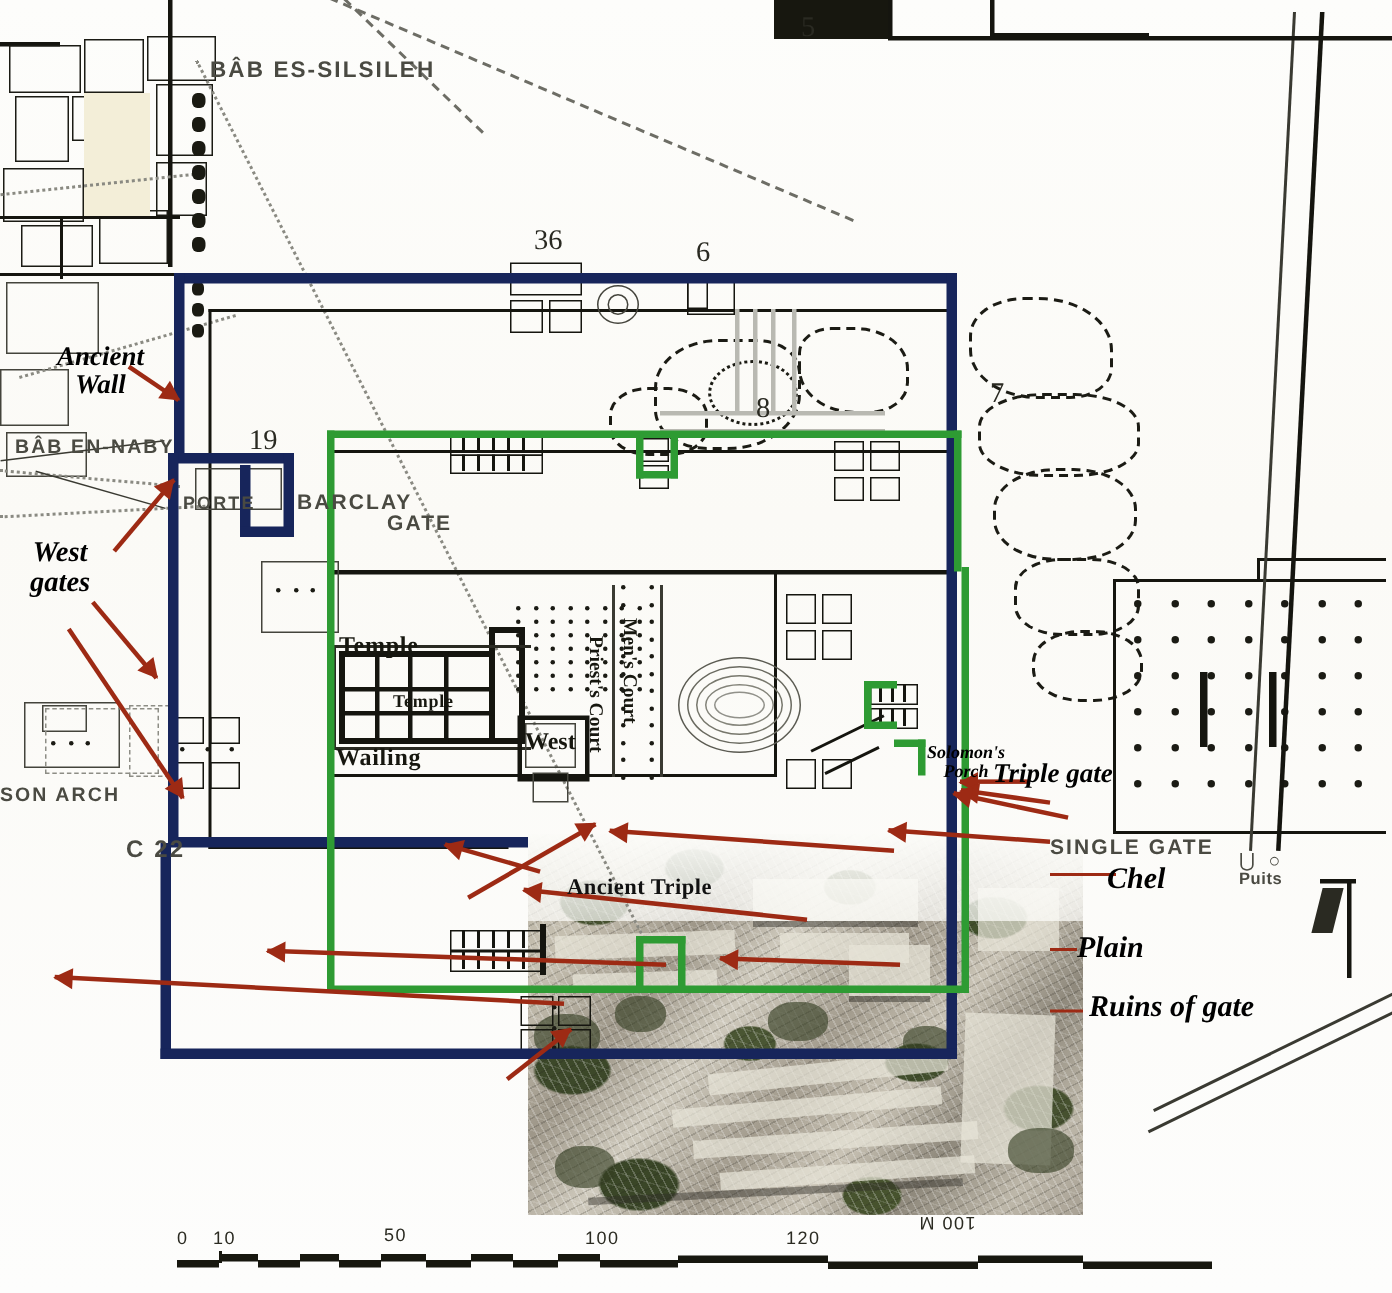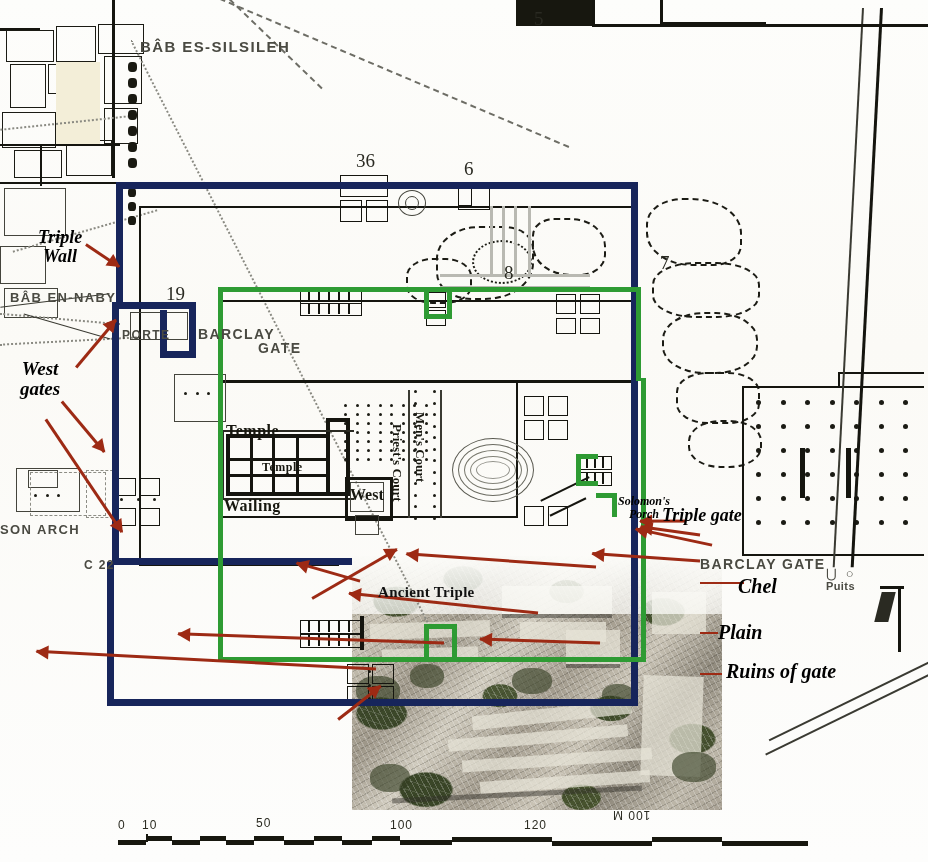--- a/index.html
+++ b/index.html
@@ -590,21 +590,21 @@
     <div class="arrow" style="left:600px;top:642px;width:120px;transform:rotate(182deg);"></div>
     <div class="arrow" style="left:444px;top:642px;width:266px;transform:rotate(182deg);"></div>
     <div class="arrow" style="left:376px;top:668px;width:340px;transform:rotate(183deg);"></div>
     <div class="arrow" style="left:360px;top:580px;width:66px;transform:rotate(196deg);"></div>
     <div class="leader" style="left:700px;top:582px;width:44px;"></div>
     <div class="leader" style="left:700px;top:632px;width:18px;"></div>
     <div class="leader" style="left:700px;top:673px;width:22px;"></div>
   </div>
 
   <div class="lbl ctr" style="left:38px;top:228px;font-size:18px;">
-    <span>Triple</span><br>
+    <span>Ancient</span><br>
     <span>Wall</span>
   </div>
 
   <div class="lbl ctr" style="left:20px;top:359px;font-size:19px;">
     <span>West</span><br>
     <span>gates</span>
   </div>
 
 
   <div class="lbl ctr" style="left:618px;top:495px;font-size:12px;">
@@ -628,32 +628,32 @@
   <div class="lbl-plan" style="left:224px;top:497px;font-size:16px;letter-spacing:.5px;">Wailing</div>
   <div class="lbl-plan" style="left:350px;top:486px;font-size:16px;">West</div>
   <div class="lbl-vert" style="left:389px;top:424px;font-size:13px;">Priest's Court</div>
   <div class="lbl-vert" style="left:412px;top:412px;font-size:13px;">Men's Court</div>
 
   <div class="lbl-mapname" style="left:140px;top:38px;font-size:15px;">BÂB ES-SILSILEH</div>
   <div class="lbl-mapname" style="left:10px;top:290px;font-size:13px;">BÂB EN-NABY</div>
   <div class="lbl-mapname" style="left:198px;top:326px;font-size:14px;">BARCLAY</div>
   <div class="lbl-mapname" style="left:258px;top:340px;font-size:14px;">GATE</div>
   <div class="lbl-mapname" style="left:0;top:522px;font-size:13px;">SON ARCH</div>
-  <div class="lbl-mapname" style="left:700px;top:556px;font-size:14px;">BARCLAY GATE</div>
+  <div class="lbl-mapname" style="left:700px;top:556px;font-size:14px;">SINGLE GATE</div>
   <div class="lbl-mapname" style="left:826px;top:580px;font-size:11px;letter-spacing:.4px;">Puits</div>
   <div class="lbl-mapname" style="left:122px;top:328px;font-size:12px;">PORTE</div>
   <div style="position:absolute;left:826px;top:566px;font-family:'Liberation Sans',sans-serif;font-size:13px;color:#4a4a42;letter-spacing:9px;">⋃○</div>
 
   <div class="lbl-num" style="left:356px;top:150px;">36</div>
   <div class="lbl-num" style="left:464px;top:158px;">6</div>
   <div class="lbl-num" style="left:660px;top:252px;">7</div>
   <div class="lbl-num" style="left:504px;top:262px;">8</div>
   <div class="lbl-num" style="left:534px;top:8px;">5</div>
   <div class="lbl-num" style="left:166px;top:283px;">19</div>
-  <div class="lbl-mapname" style="left:84px;top:558px;font-size:12px;text-align:center;">C 22</div>
+  <div class="lbl-mapname" style="left:84px;top:558px;font-size:16px;text-align:center;">C 22</div>
 
   <div style="position:absolute;left:0;top:800px;width:928px;height:48px;">
     <div class="scale-seg" style="left:118px;top:40px;width:28px;"></div>
     <div class="scale-tick" style="left:146px;top:34px;height:8px;"></div>
     <div class="scale-seg" style="left:146px;top:36px;width:26px;"></div>
     <div class="scale-seg" style="left:172px;top:40px;width:28px;"></div>
     <div class="scale-seg" style="left:200px;top:36px;width:26px;"></div>
     <div class="scale-seg" style="left:226px;top:40px;width:28px;"></div>
     <div class="scale-seg" style="left:254px;top:36px;width:30px;"></div>
     <div class="scale-seg" style="left:284px;top:40px;width:30px;"></div>

